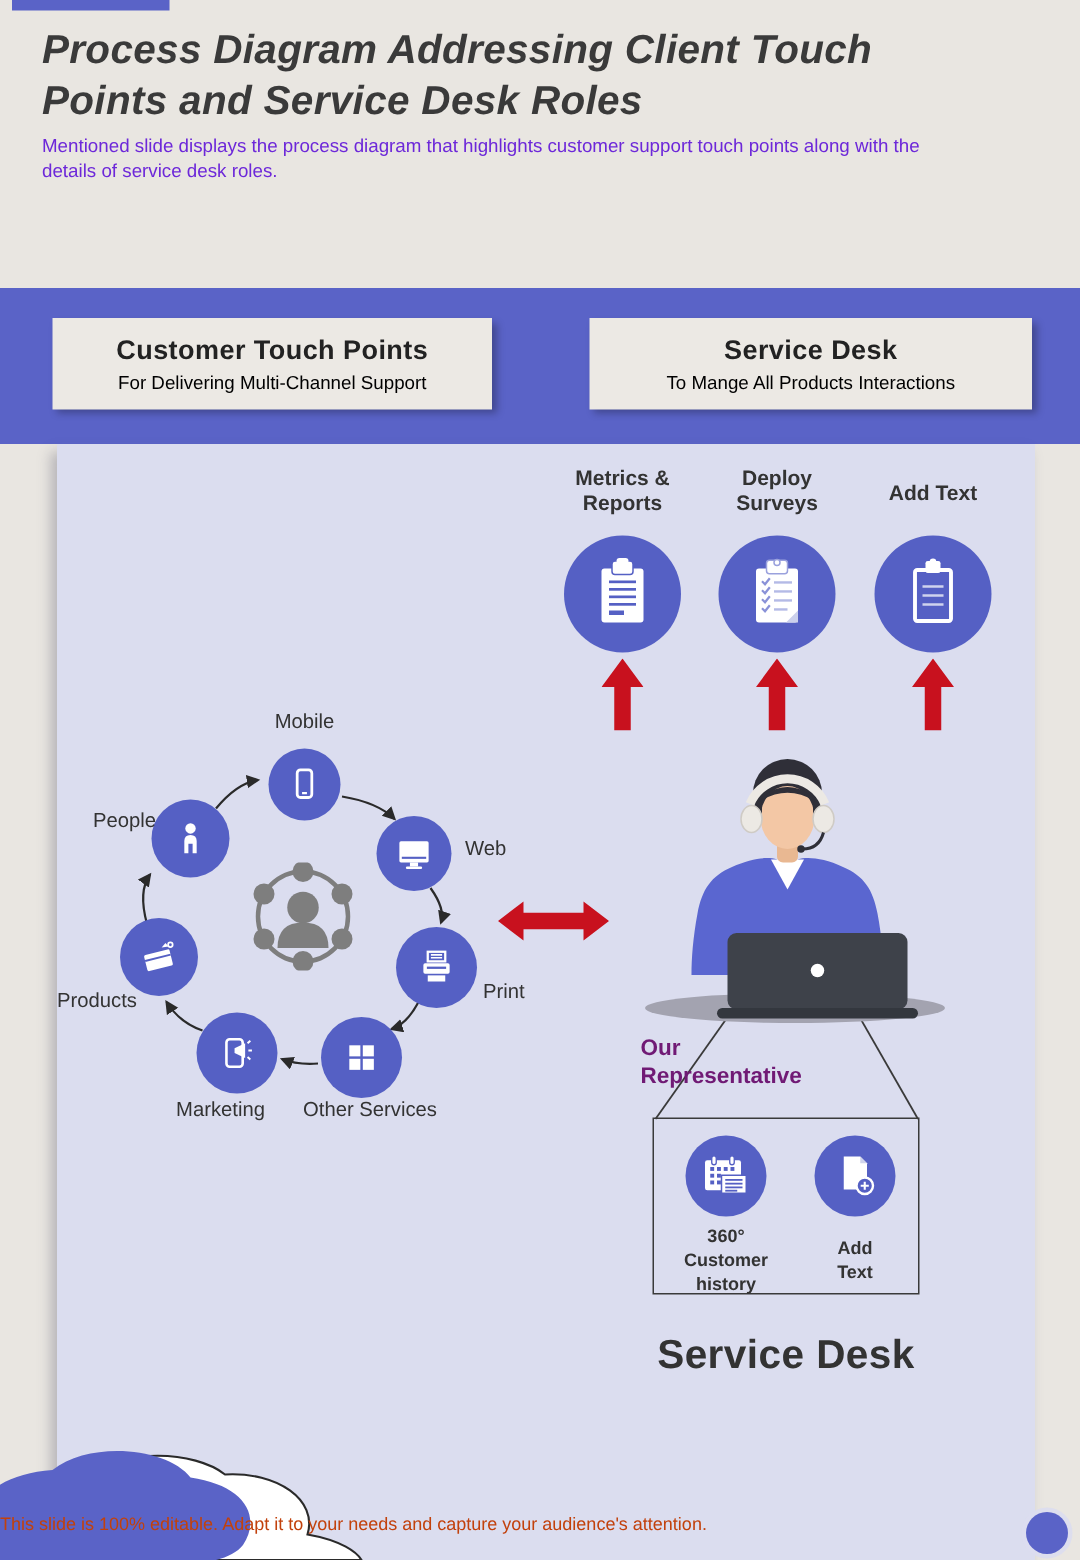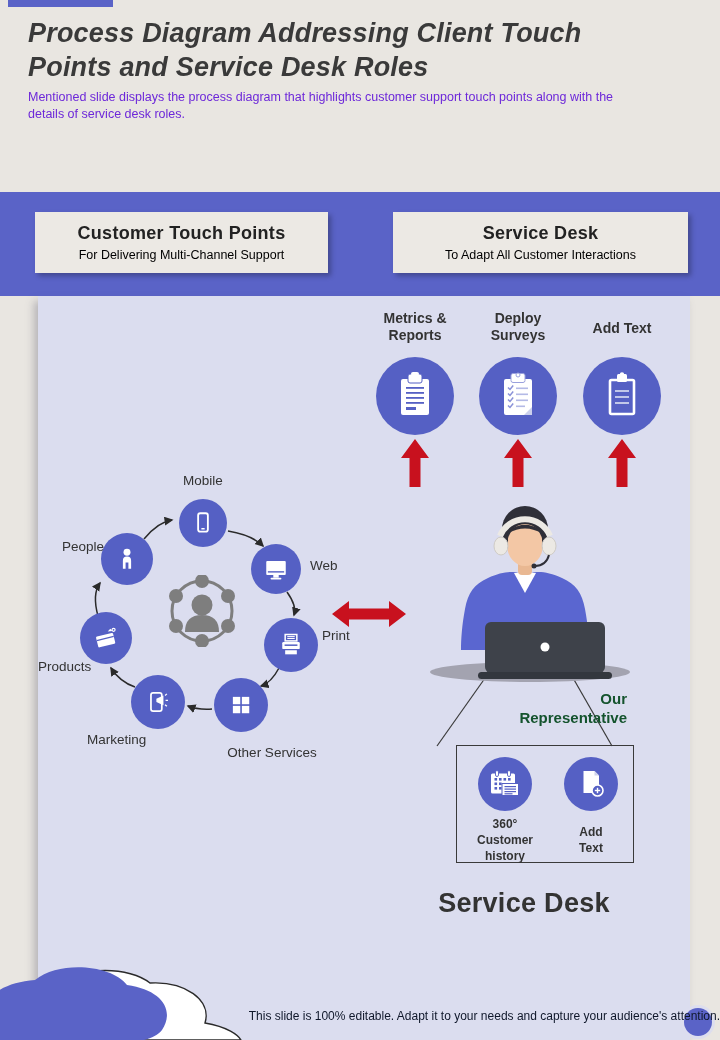--- a/index.html
+++ b/index.html
@@ -23,47 +23,47 @@
   .top-label{position:absolute;width:120px;text-align:center;font-size:14px;line-height:17px;font-weight:700;color:#333;}
   .pcircle{position:absolute;border-radius:50%;background:var(--icon_purple,#5560C4);display:flex;align-items:center;justify-content:center;}
   .c78{width:78px;height:78px;}
   .c54{width:54px;height:54px;}
   .up-arrow{position:absolute;width:28px;height:48px;}
   .dbl-arrow{position:absolute;left:294px;top:303px;width:74px;height:30px;}
 
   .node{position:absolute;border-radius:50%;background:var(--icon_purple,#5560C4);display:flex;align-items:center;justify-content:center;}
   .node-label{position:absolute;font-size:13.5px;color:#333;}
 
-  .rep-label{position:absolute;left:389px;top:393px;width:200px;text-align:right;font-size:15px;line-height:19px;font-weight:700;color:#14532d;}
-  .items-box{position:absolute;left:418px;top:449px;width:178px;height:118px;border:1.2px solid #3a3a3a;box-sizing:border-box;}
+  .rep-label{position:absolute;left:389px;top:393px;width:200px;text-align:left;font-size:15px;line-height:19px;font-weight:700;color:#701a75;}
+  .items-box{position:absolute;left:397px;top:449px;width:178px;height:118px;border:1.2px solid #3a3a3a;box-sizing:border-box;}
   .item-label{position:absolute;text-align:center;font-size:12px;line-height:16px;font-weight:700;color:#333;}
   .sd-heading{position:absolute;left:336px;top:592px;width:300px;text-align:center;font-size:27px;font-weight:700;color:#333;letter-spacing:.3px;}
 
-  .footer-text{position:absolute;left:0;top:1009px;width:720px;text-align:right;font-size:12px;color:#0f172a;}
+  .footer-text{position:absolute;left:0;top:1009px;width:720px;text-align:left;font-size:12px;color:#c2410c;}
   .blob-svg{position:absolute;left:0;top:963px;}
   .dot-br{position:absolute;left:684px;top:1008px;width:28px;height:28px;border-radius:50%;background:var(--accent_purple,#5A63C7);box-shadow:0 0 0 3px rgba(220,221,239,.9);}
   svg{display:block;}
 </style>
 </head>
 <body>
 
 <div class="slide">
 
   <div class="accent-bar"></div>
   <div class="title">Process Diagram Addressing Client Touch Points and Service Desk Roles</div>
   <div class="subtitle">Mentioned slide displays the process diagram that highlights customer support touch points along with the details of service desk roles.</div>
 
   <div class="band">
     <div class="band-box left">
       <div class="bb-title">Customer Touch Points</div>
       <div class="bb-sub">For Delivering Multi-Channel Support</div>
     </div>
     <div class="band-box right">
       <div class="bb-title">Service Desk</div>
-      <div class="bb-sub">To Adapt All Customer Interactions</div>
+      <div class="bb-sub">To Mange All Products Interactions</div>
     </div>
   </div>
 
   <div class="panel">
 
     <div class="top-label pre" style="left:317px;top:14px;">Metrics &amp;
 Reports</div>
     <div class="top-label pre" style="left:420px;top:14px;">Deploy
 Surveys</div>
     <div class="top-label" style="left:524px;top:24px;">Add Text</div>
@@ -211,23 +211,23 @@
     </div>
     <div class="node" style="left:63px;top:237px;width:52px;height:52px;">
       <svg width="26" height="26" viewBox="0 0 24 24">
         <circle cx="12" cy="5.8" r="3.2" fill="#fff"></circle>
         <path d="M8.2,21 L8.2,13.5 Q8.2,9.8 12,9.8 Q15.8,9.8 15.8,13.5 L15.8,21 L13.3,21 L13.3,15.2 L10.7,15.2 L10.7,21 Z" fill="#fff"></path>
       </svg>
     </div>
 
     <div class="node-label" style="left:115px;top:177px;width:100px;text-align:center;">Mobile</div>
     <div class="node-label" style="left:272px;top:262px;">Web</div>
-    <div class="node-label" style="left:284px;top:332px;">Print</div>
-    <div class="node-label" style="left:164px;top:436px;width:140px;text-align:center;margin-top:13px;">Other Services</div>
-    <div class="node-label" style="left:49px;top:436px;width:120px;">Marketing</div>
+    <div class="node-label" style="left:284px;top:357px;">Print</div>
+    <div class="node-label" style="left:164px;top:436px;width:140px;">Other Services</div>
+    <div class="node-label" style="left:49px;top:436px;width:120px;text-align:center;">Marketing</div>
     <div class="node-label" style="left:0px;top:363px;width:80px;text-align:left;">Products</div>
     <div class="node-label" style="left:6px;top:243px;width:60px;text-align:right;">People</div>
 
     <svg class="dbl-arrow" viewBox="0 0 74 30">
       <polygon points="0,15 17,2 17,9.5 57,9.5 57,2 74,15 57,28 57,20.5 17,20.5 17,28" fill="#C8111E"></polygon>
     </svg>
 
     <svg style="position:absolute;left:390px;top:350px;pointer-events:none;" width="230" height="105" viewBox="0 0 230 105">
       <line x1="67" y1="18" x2="9" y2="100" stroke="#3a3a3a" stroke-width="1.2"></line>
       <line x1="137" y1="18" x2="184" y2="100" stroke="#3a3a3a" stroke-width="1.2"></line>

